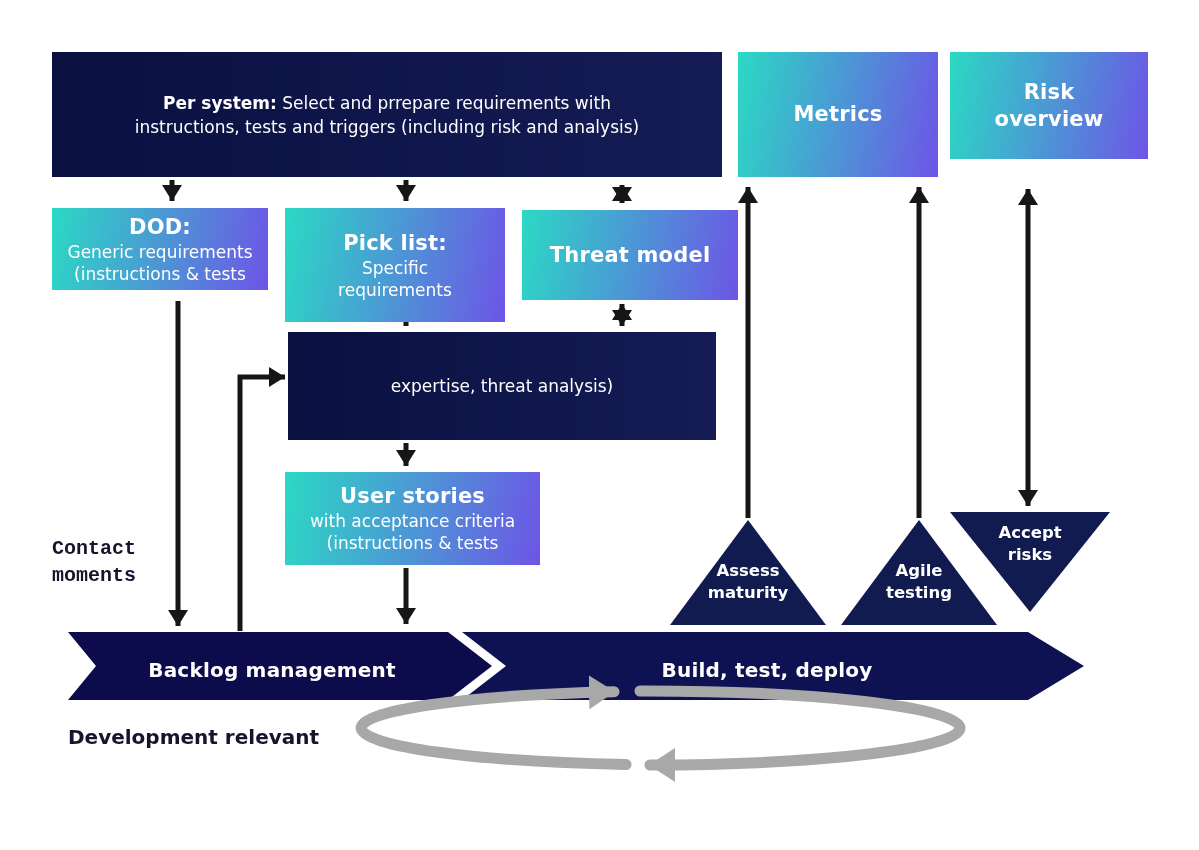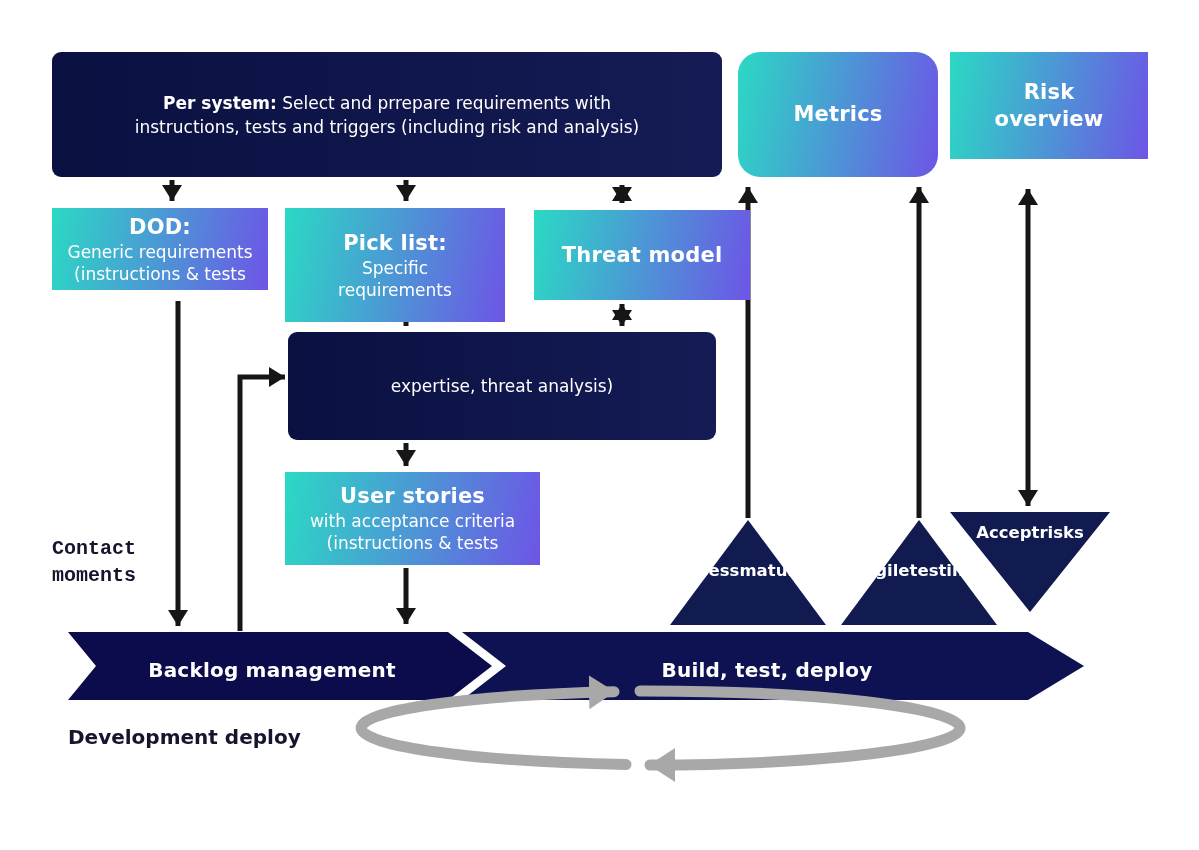--- a/index.html
+++ b/index.html
@@ -1,26 +1,26 @@
 <!DOCTYPE html>
 <html style="--background: #FFFFFF; --navy: #0A1040; --navy2: #151C55; --banner1: #0C0C4C; --banner2: #0E1253; --triangle: #111B50; --teal: #2BD9C4; --purple: #6D55E6; --arrow: #161616; --loop: #A8A8A8; --text_dark: #15152E;"><head>
 <meta charset="utf-8">
 <style>
   html,body{margin:0;padding:0;}
   body{background:var(--background,#fff);font-family:"DejaVu Sans","Liberation Sans",sans-serif;}
   #canvas{position:relative;width:1199px;height:850px;background:var(--background,#fff);overflow:hidden;}
   .layer{position:absolute;left:0;top:0;}
   .box{position:absolute;display:flex;flex-direction:column;justify-content:center;align-items:center;
        text-align:center;color:#fff;}
-  .navy{background:linear-gradient(90deg,var(--navy) 0%,var(--navy2) 100%);border-radius:9px;}
+  .navy{background:linear-gradient(90deg,var(--navy) 0%,var(--navy2) 100%);}
   .grad{background:linear-gradient(100deg,var(--teal) 0%,var(--purple) 100%);}
   .body{font-size:17px;line-height:24px;font-weight:400;}
   .title{font-size:21px;line-height:27px;font-weight:700;letter-spacing:.2px;}
   .b{font-weight:700;}
-  .overlay-label{position:absolute;display:flex;justify-content:center;align-items:center;
+  .overlay-label{position:absolute;display:flex;flex-direction:column;justify-content:center;align-items:center;
        text-align:center;color:#fff;font-weight:700;}
   .banner-label{font-size:20px;letter-spacing:.2px;height:76px;}
   .tri-label{font-size:16.5px;line-height:22px;}
   .side-label{position:absolute;color:var(--text_dark);font-weight:700;font-size:20px;line-height:27px;}
   .arrow{stroke:var(--arrow);stroke-width:5;fill:none;}
   .loop{stroke:var(--loop);stroke-width:11;fill:none;stroke-linecap:round;}
   .banner1{fill:var(--banner1);} .banner2{fill:var(--banner2);} .tri{fill:var(--triangle);}
 </style>
 </head>
 <body>
@@ -59,42 +59,42 @@
     <line class="arrow" x1="748" y1="518" x2="748" y2="187" marker-end="url(#ah)"></line>
     <line class="arrow" x1="919" y1="518" x2="919" y2="187" marker-end="url(#ah)"></line>
     <line class="arrow" x1="1028" y1="506" x2="1028" y2="189" marker-start="url(#ah)" marker-end="url(#ah)"></line>
   </svg>
 
   <div class="box navy" style="left:52px;top:52px;width:670px;height:125px;">
     <div class="body"><span class="b">Per system:</span><span> Select and prrepare requirements with</span></div>
     <div class="body">instructions, tests and triggers (including risk and analysis)</div>
   </div>
 
-  <div class="box grad" style="left:738px;top:52px;width:200px;height:125px;border-radius:22px;">
+  <div class="box grad" style="left:738px;top:52px;width:200px;height:125px;">
     <div class="title">Metrics</div>
   </div>
 
   <div class="box grad" style="left:950px;top:52px;width:198px;height:107px;">
     <div class="title">Risk</div>
     <div class="title">overview</div>
   </div>
 
   <div class="box grad" style="left:52px;top:208px;width:216px;height:82px;">
     <div class="title">DOD:</div>
     <div class="body" style="line-height:22px;">Generic requirements</div>
     <div class="body" style="line-height:22px;">(instructions &amp; tests</div>
   </div>
 
   <div class="box grad" style="left:285px;top:208px;width:220px;height:114px;">
     <div class="title">Pick list:</div>
     <div class="body" style="line-height:22px;">Specific</div>
     <div class="body" style="line-height:22px;">requirements</div>
   </div>
 
-  <div class="box grad" style="left:534px;top:210px;width:216px;height:90px;">
+  <div class="box grad" style="left:522px;top:210px;width:216px;height:90px;">
     <div class="title">Threat model</div>
   </div>
 
   <div class="box navy" style="left:288px;top:332px;width:428px;height:108px;">
     <div class="body">expertise, threat analysis)</div>
   </div>
 
   <div class="box grad" style="left:285px;top:472px;width:255px;height:93px;">
     <div class="title">User stories</div>
     <div class="body" style="line-height:22px;">with acceptance criteria</div>
@@ -114,15 +114,15 @@
   </div>
   <div class="overlay-label tri-label" style="left:955px;top:522px;width:150px;">
     <div>Accept</div>
     <div>risks</div>
   </div>
 
   <div class="side-label" style="left:52px;top:535px;font-family:Liberation Mono, monospace;">
     <div>Contact</div>
     <div>moments</div>
   </div>
-  <div class="side-label" style="left:68px;top:724px;">Development deploy</div>
+  <div class="side-label" style="left:68px;top:724px;">Development relevant</div>
 
 </div>
 
 </body></html>

